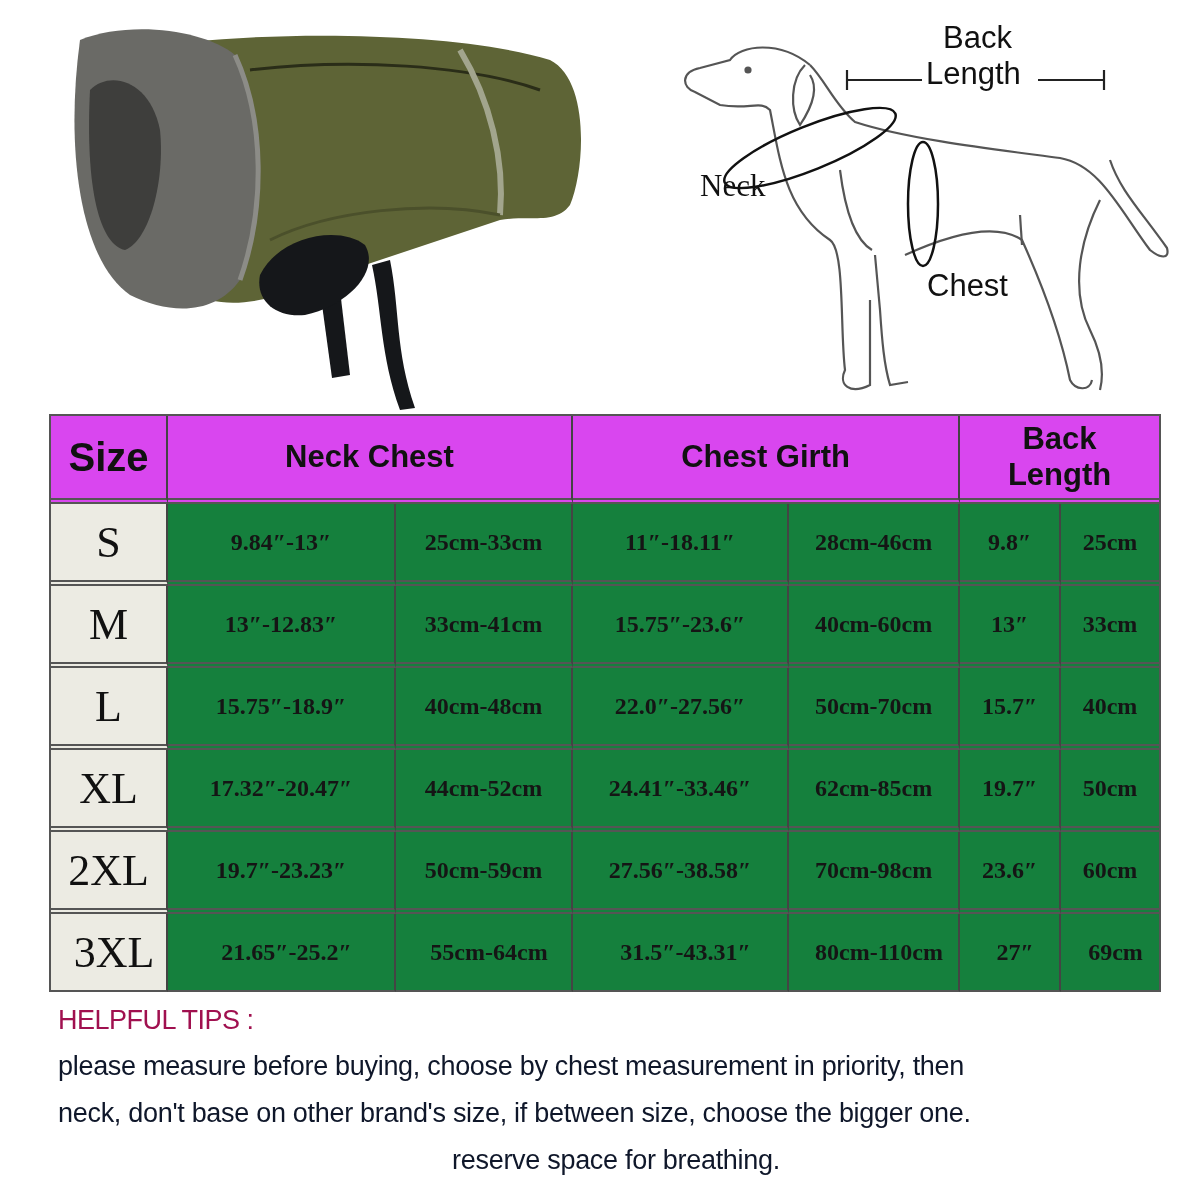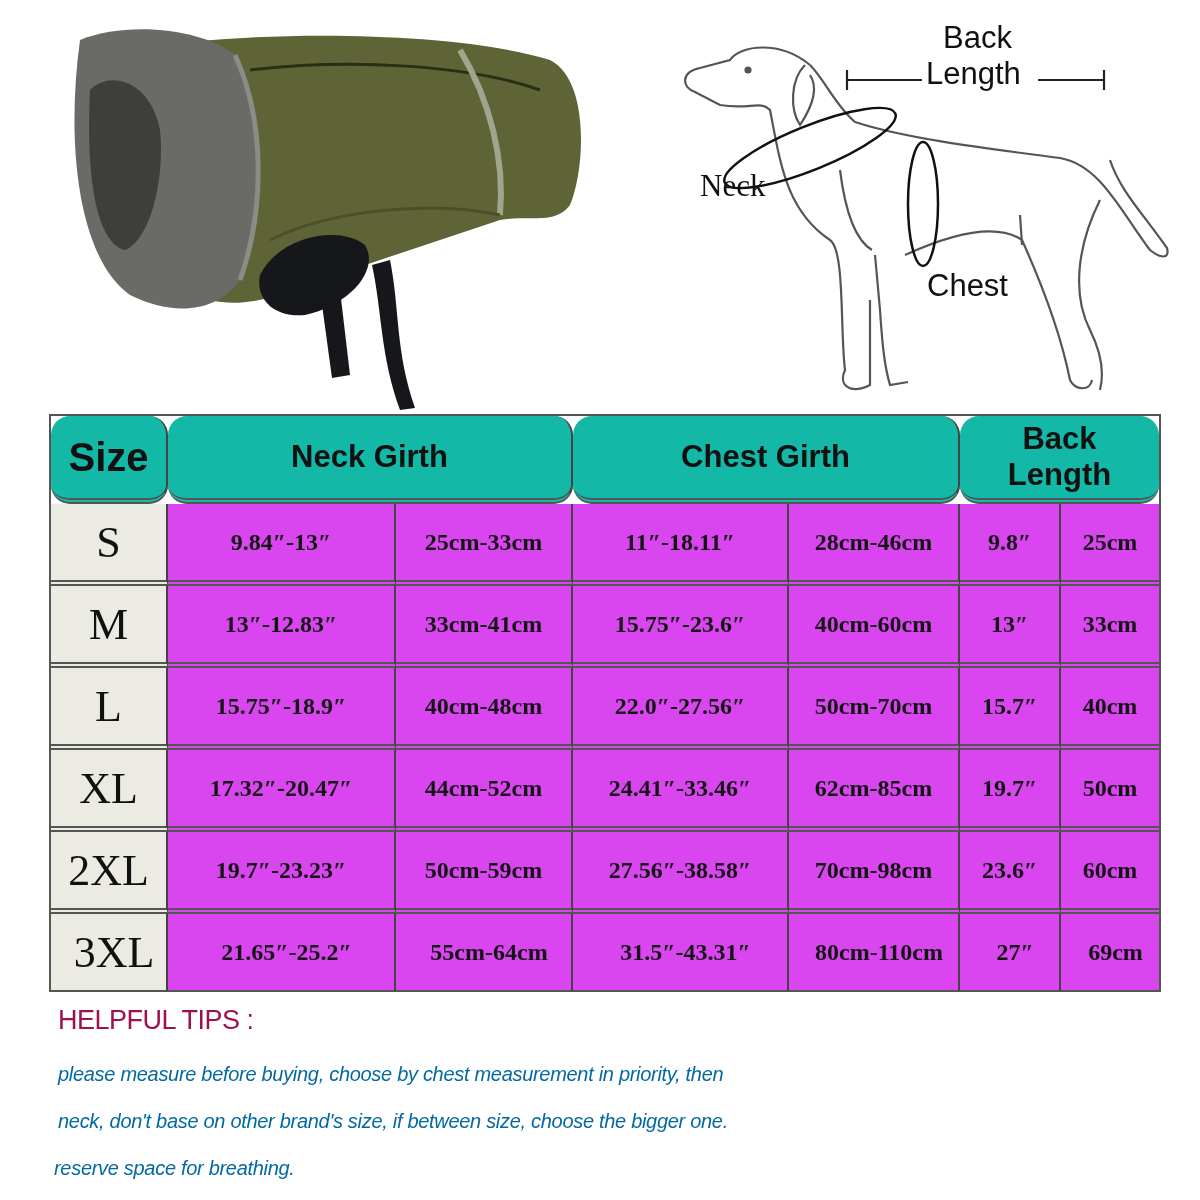--- a/index.html
+++ b/index.html
@@ -4,29 +4,29 @@
 <style>
   html, body { margin:0; padding:0; background:#ffffff; }
   body { width:1200px; height:1200px; position:relative; overflow:hidden; font-family:"Liberation Sans", sans-serif; }
   .product { position:absolute; left:50px; top:10px; width:560px; height:400px; }
   .diagram { position:absolute; left:660px; top:10px; width:520px; height:400px; }
   .diag-label { position:absolute; font-family:"Liberation Sans", sans-serif; color:#111; font-size:31px; }
   .table-wrap { position:absolute; left:49px; top:414px; width:1108px; }
   table.size { border-collapse:separate; border-spacing:0; width:1108px; table-layout:fixed; border:2px solid #555; border-bottom:none; }
   table.size td, table.size th { text-align:center; vertical-align:middle; padding:0; border-right:2px solid #444; }
   table.size tr > :last-child { border-right:none; }
-  table.size th { background:#14b8a6; height:82px; font-family:"Liberation Sans", sans-serif; font-weight:bold; color:#111; font-size:31px; border-bottom:6px double #555;border-radius:19px; }
+  table.size th { background:#d946ef; height:82px; font-family:"Liberation Sans", sans-serif; font-weight:bold; color:#111; font-size:31px; border-bottom:6px double #555; }
   table.size th.big { font-size:40px; }
-  table.size td { height:76px; border-bottom:6px double #555; font-family:"Liberation Serif", serif; font-weight:bold; color:#151515; font-size:24px; background:#d946ef; white-space:nowrap; overflow:hidden; }
+  table.size td { height:76px; border-bottom:6px double #555; font-family:"Liberation Serif", serif; font-weight:bold; color:#151515; font-size:24px; background:#15803d; white-space:nowrap; overflow:hidden; }
   table.size td.size-cell { background:#ecebe3; font-weight:normal; font-size:44px; color:#111; }
   table.size tr:last-child td { border-bottom:2px solid #555;padding-left:11px; }
   .tips { position:absolute; left:58px; top:1005px; width:1120px; }
-  .tips-title { color:#a0104f; font-size:27px; margin-bottom:15px; font-family:"Liberation Sans", sans-serif; letter-spacing:-0.5px; }
-  .tips-line { color:#0369a1; font-size:20px; line-height:47px; font-family:"Liberation Sans", sans-serif; letter-spacing:-0.3px;font-style:italic; }
-  .tips-line.l3 { margin-left:-4px; }
+  .tips-title { color:#a0104f; font-size:27px; margin-bottom:7px; font-family:"Liberation Sans", sans-serif; letter-spacing:-0.5px; }
+  .tips-line { color:#0f172a; font-size:27px; line-height:47px; font-family:"Liberation Sans", sans-serif; letter-spacing:-0.3px; }
+  .tips-line.l3 { margin-left:-4px;text-align:center; }
 </style>
 </head>
 <body>
 
 <div class="product">
   <svg width="560" height="400" viewBox="0 0 560 400">
 
     <path d="M270 280 L290 280 L300 365 L282 368 Z" fill="#15171a"></path>
     <path d="M340 250 C350 300 345 340 365 398 L350 400 C330 345 332 300 322 255 Z" fill="#15171a"></path>
 
@@ -78,21 +78,21 @@
         <col style="width:228px">
         <col style="width:177px">
       <col style="width:216px">
         <col style="width:171px">
         <col style="width:101px">
         <col style="width:98px">
     </colgroup>
     <tbody>
         <tr>
       <th class="big">Size</th>
-      <th colspan="2">Neck Girth</th>
+      <th colspan="2">Neck Chest</th>
       <th colspan="2">Chest Girth</th>
       <th colspan="2">
         <div>Back</div>
         <div>Length</div>
       </th>
     </tr>
     <tr>
       <td class="size-cell">S</td>
       <td>9.84″-13″</td>
       <td>25cm-33cm</td>

